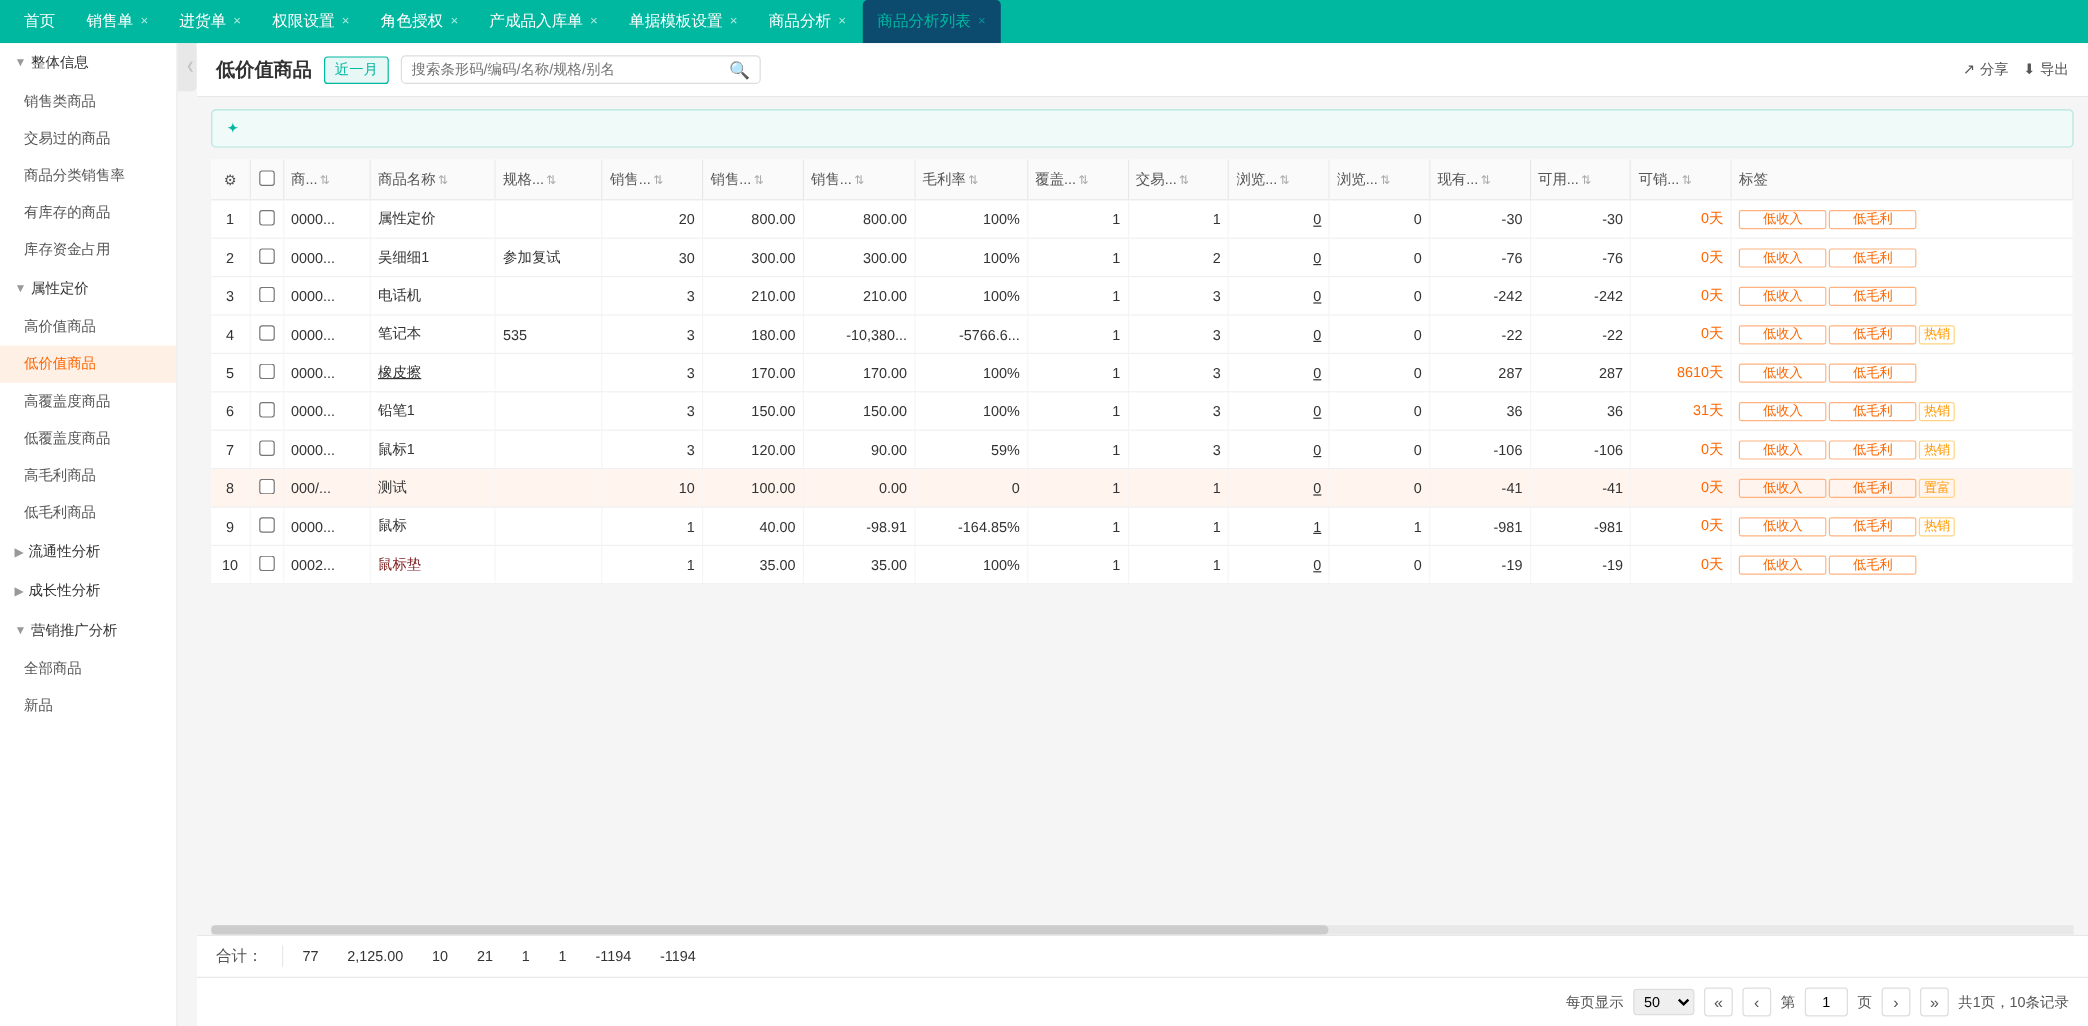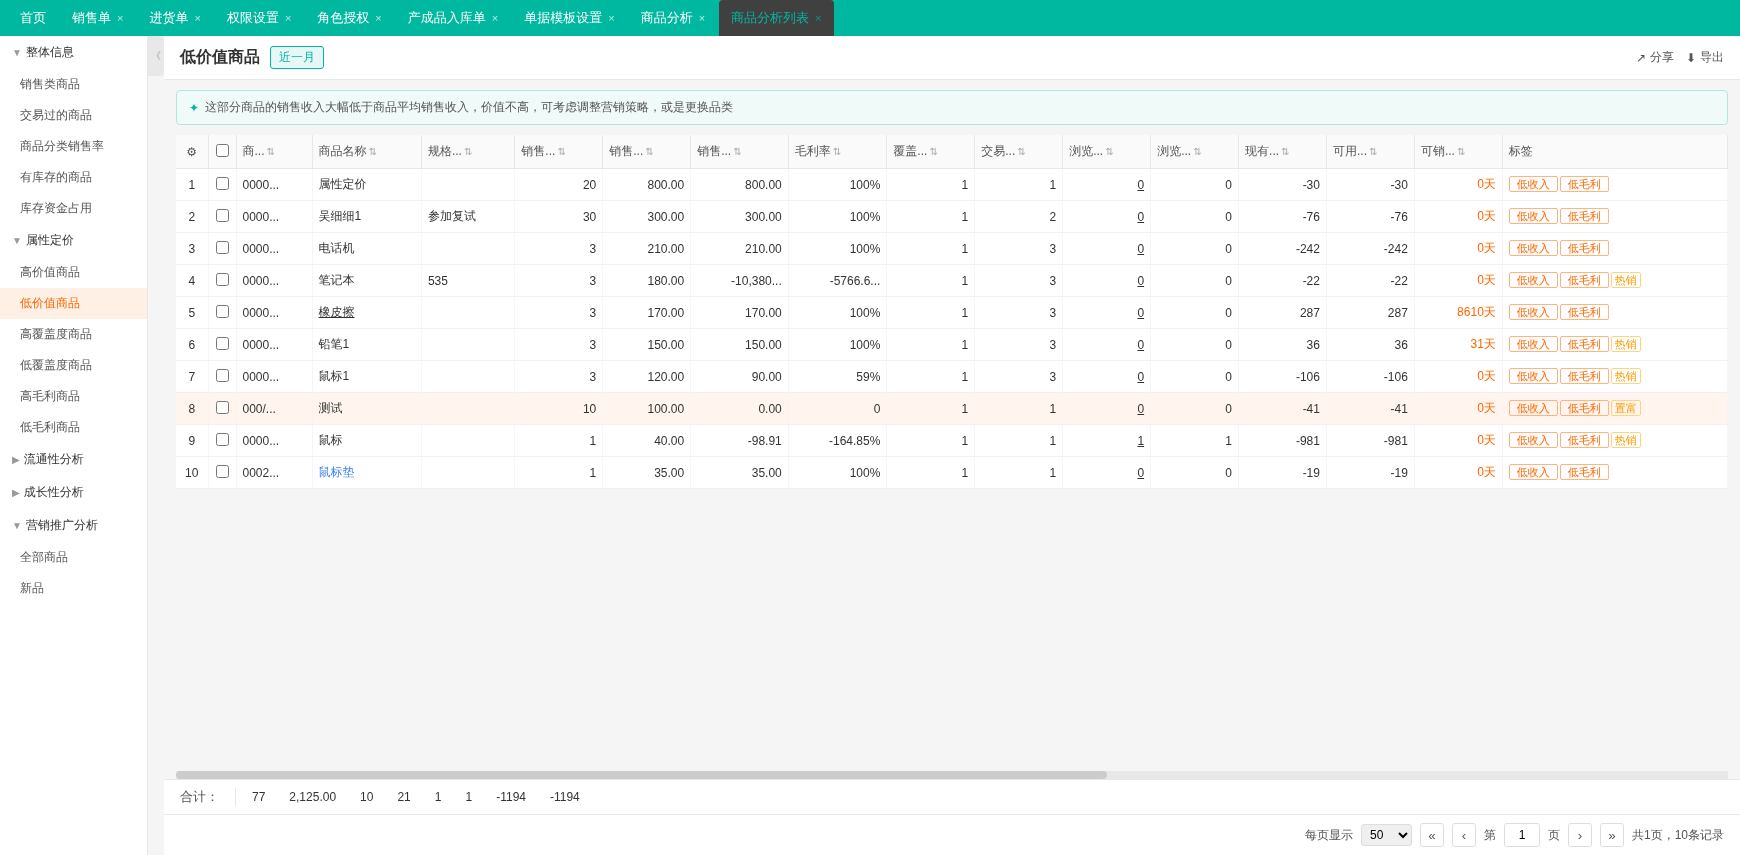--- a/index.html
+++ b/index.html
@@ -17,21 +17,21 @@
     .nav-item {
       padding: 0 12px;
       height: 36px;
       display: flex;
       align-items: center;
       color: #fff;
       cursor: pointer;
       font-size: 13px;
       white-space: nowrap;
     }
-    .nav-item.active { background: #404040; color: #00b8a0; border-radius: 4px 4px 0 0; justify-content: flex-end; }
+    .nav-item.active { background: #0c4a6e; color: #00b8a0; border-radius: 4px 4px 0 0; justify-content: flex-end; }
     .nav-item .close-x { margin-left: 6px; font-size: 11px; opacity: 0.7; }
     
     
     .layout { display: flex; height: calc(100vh - 36px); }
     
     
     .sidebar {
       width: 148px;
       background: #fff;
       border-right: 1px solid #e8e8e8;
@@ -162,21 +162,21 @@
       position: relative;
     }
     th .sort-icon { color: #aaa; margin-left: 2px; font-size: 10px; }
     td {
       padding: 7px 6px;
       border-bottom: 1px solid #f0f0f0;
       border-right: 1px solid #f5f5f5;
       white-space: nowrap;
     }
     tr.highlighted td { background: #fff5ee; }
-    .tag-red { color: #ff6600; font-size: 11px; border: 1px solid #ffb380; border-radius: 2px; padding: 1px 7px; margin-right: 2px; }
+    .tag-red { color: #ff6600; font-size: 11px; border: 1px solid #ffb380; border-radius: 2px; padding: 1px 19px; margin-right: 2px; }
     .tag-orange { color: #ff9900; font-size: 11px; border: 1px solid #ffd480; border-radius: 2px; padding: 1px 3px; margin-right: 2px; margin-top: 24px; }
     .underline { text-decoration: underline; cursor: pointer; }
     
     
     .footer {
       background: #fff;
       border-top: 1px solid #e8e8e8;
       padding: 8px 16px;
       display: flex;
       align-items: center;
@@ -333,35 +333,38 @@
     <div class="sidebar-item">新品</div>
   </div>
 
   <div class="collapse-btn">《</div>
 
   <div class="main-content">
 
     <div class="page-header">
       <span class="page-title">低价值商品</span>
       <button class="tag-btn">近一月</button>
+      <div class="search-box">
+        <input type="text" placeholder="搜索条形码/编码/名称/规格/别名" style="">
+        <span class="search-icon">🔍</span>
+      </div>
       <div class="header-actions">
         <div class="action-btn">
           <span>↗</span>
           <span>分享</span>
         </div>
         <div class="action-btn">
           <span>⬇</span>
           <span>导出</span>
         </div>
       </div>
     </div>
 
     <div class="notice-bar">
       <span class="notice-icon">✦</span>
-      <span>这部分商品的销售收入大幅低于商品平均销售收入，价值不高，可考虑调整营销策略，或是更换品类</span>
     </div>
 
     <div class="table-area">
       <table>
         <thead>
           <tr>
             <th style="width:32px;text-align:center;">⚙</th>
             <th style="width:28px;text-align:center;">
               <input type="checkbox" style="">
             </th>
@@ -551,21 +554,21 @@
     <td style="text-align:right;">1</td>
     <td style="text-align:right;">-981</td>
     <td style="text-align:right;">-981</td>
     <td style="color:#ff6600;text-align:right;">0天</td>
     <td><span class="tag-red">低收入</span><span class="tag-red">低毛利</span><span class="tag-orange">热销</span></td>
   </tr>
             <tr>
     <td style="text-align:center;">10</td>
     <td style="text-align:center;"><input type="checkbox" style=""></td>
     <td>0002...</td>
-    <td style="color:#3b82f6;">鼠标垫</td>
+    <td style="color:#7f1d1d;">鼠标垫</td>
     <td></td>
     <td style="text-align:right;">1</td>
     <td style="text-align:right;">35.00</td>
     <td style="text-align:right;">35.00</td>
     <td style="text-align:right;">100%</td>
     <td style="text-align:right;">1</td>
     <td style="text-align:right;">1</td>
     <td style="text-align:right;"><span class="underline">0</span></td>
     <td style="text-align:right;">0</td>
     <td style="text-align:right;">-19</td>

